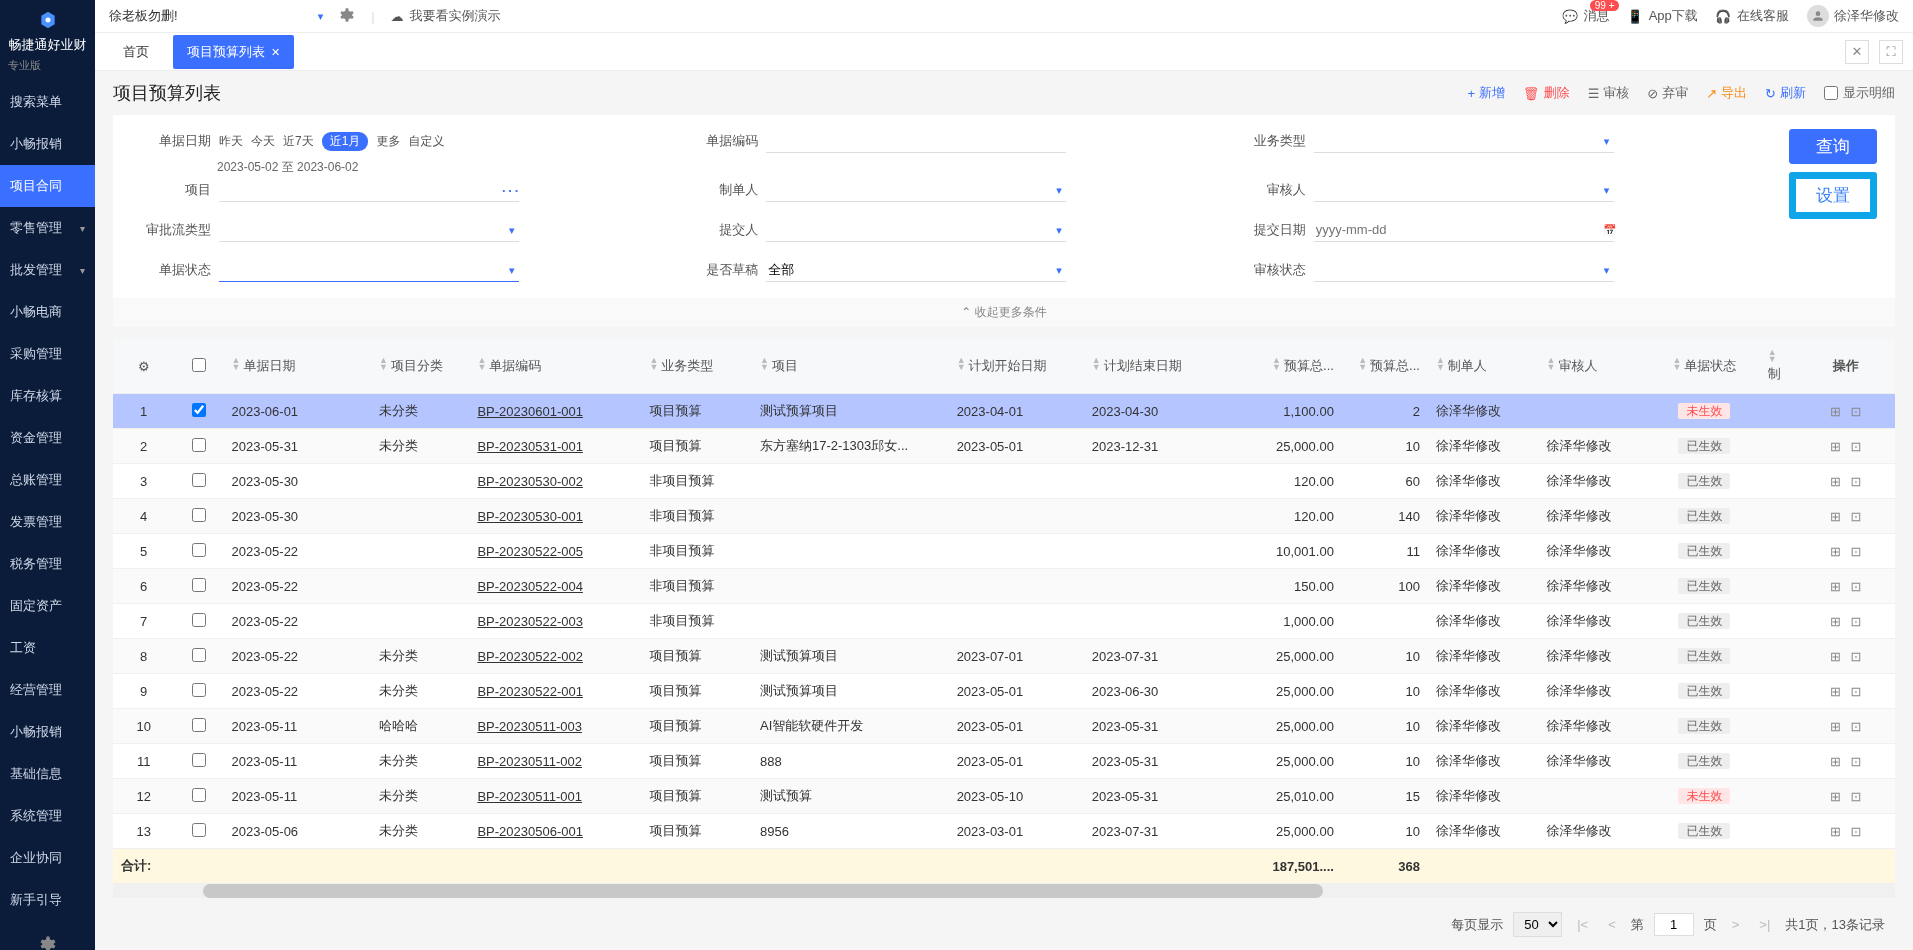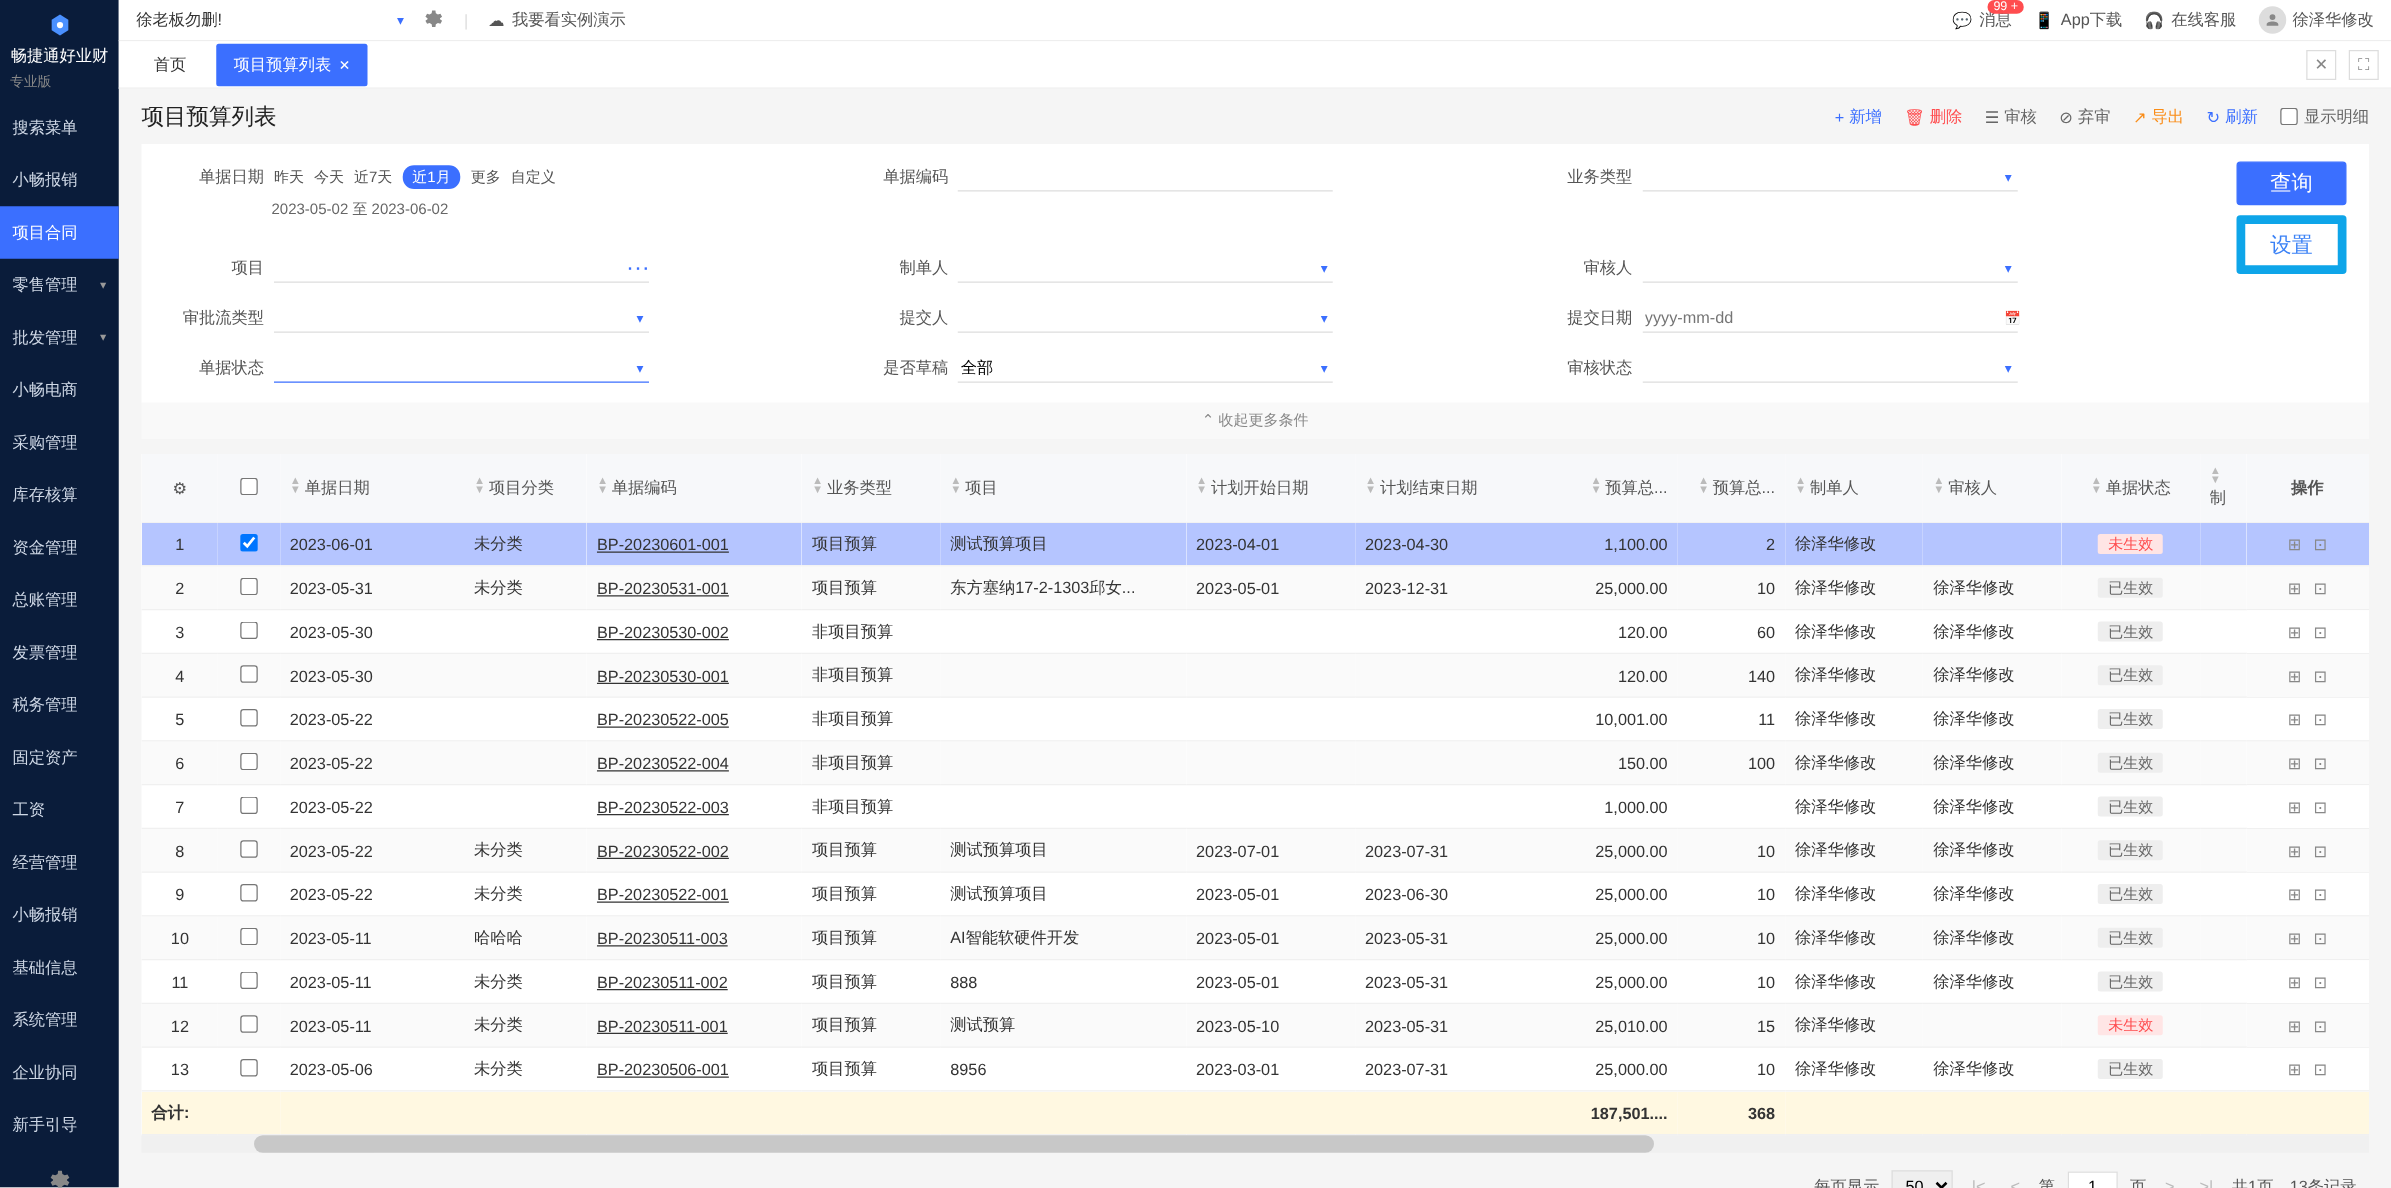--- a/index.html
+++ b/index.html
@@ -50,21 +50,21 @@
     .action-link.orange { color: #fa8c16; }
     .chk-label { display: flex; align-items: center; gap: 5px; color: #666; }
     
     .filter-panel { background: #fff; margin: 0 18px; padding: 14px 18px 0; }
     .filter-row { display: flex; align-items: center; margin-bottom: 16px; }
     .filter-group { flex: 1; display: flex; align-items: center; gap: 8px; }
     .filter-label { width: 80px; text-align: right; color: #555; font-size: 13px; }
     .date-shortcuts { display: flex; align-items: center; gap: 8px; font-size: 12px; }
     .date-sc { cursor: pointer; color: #555; }
     .date-sc.active { background: #3b6fff; color: #fff; padding: 1px 8px; border-radius: 9px; }
-    .date-range { font-size: 12px; color: #666; margin-left: 86px; margin-top: -10px; margin-bottom: 26px; }
+    .date-range { font-size: 12px; color: #666; margin-left: 86px; margin-top: -10px; margin-bottom: 2px; }
     .filter-input { border: none; border-bottom: 1px solid #ddd; width: 300px; padding: 4px 2px; font-size: 13px; background: transparent; }
     .dd-icon { color: #3b6fff; font-size: 11px; margin-left: -18px; }
     .more-icon { color: #3b6fff; font-weight: bold; letter-spacing: 2px; margin-left: -25px; }
     .right-actions { display: flex; flex-direction: column; gap: 8px; margin-left: 16px; }
     .btn { padding: 5px 20px; border-radius: 3px; font-size: 17px; cursor: pointer; text-align: center; }
     .btn-primary { background: #3b6fff; color: #fff; border: 1px solid #3b6fff; }
     .btn-outline { background: #fff; color: #3b82f6; border: 7px solid #0ea5e9; }
     .collapse-bar { text-align: center; padding: 6px; background: #f9f9f9; color: #888; font-size: 12px; cursor: pointer; margin: 0 18px; }
     
     .table-wrap { margin: 12px 18px 0; background: #fff; overflow-x: auto; }

